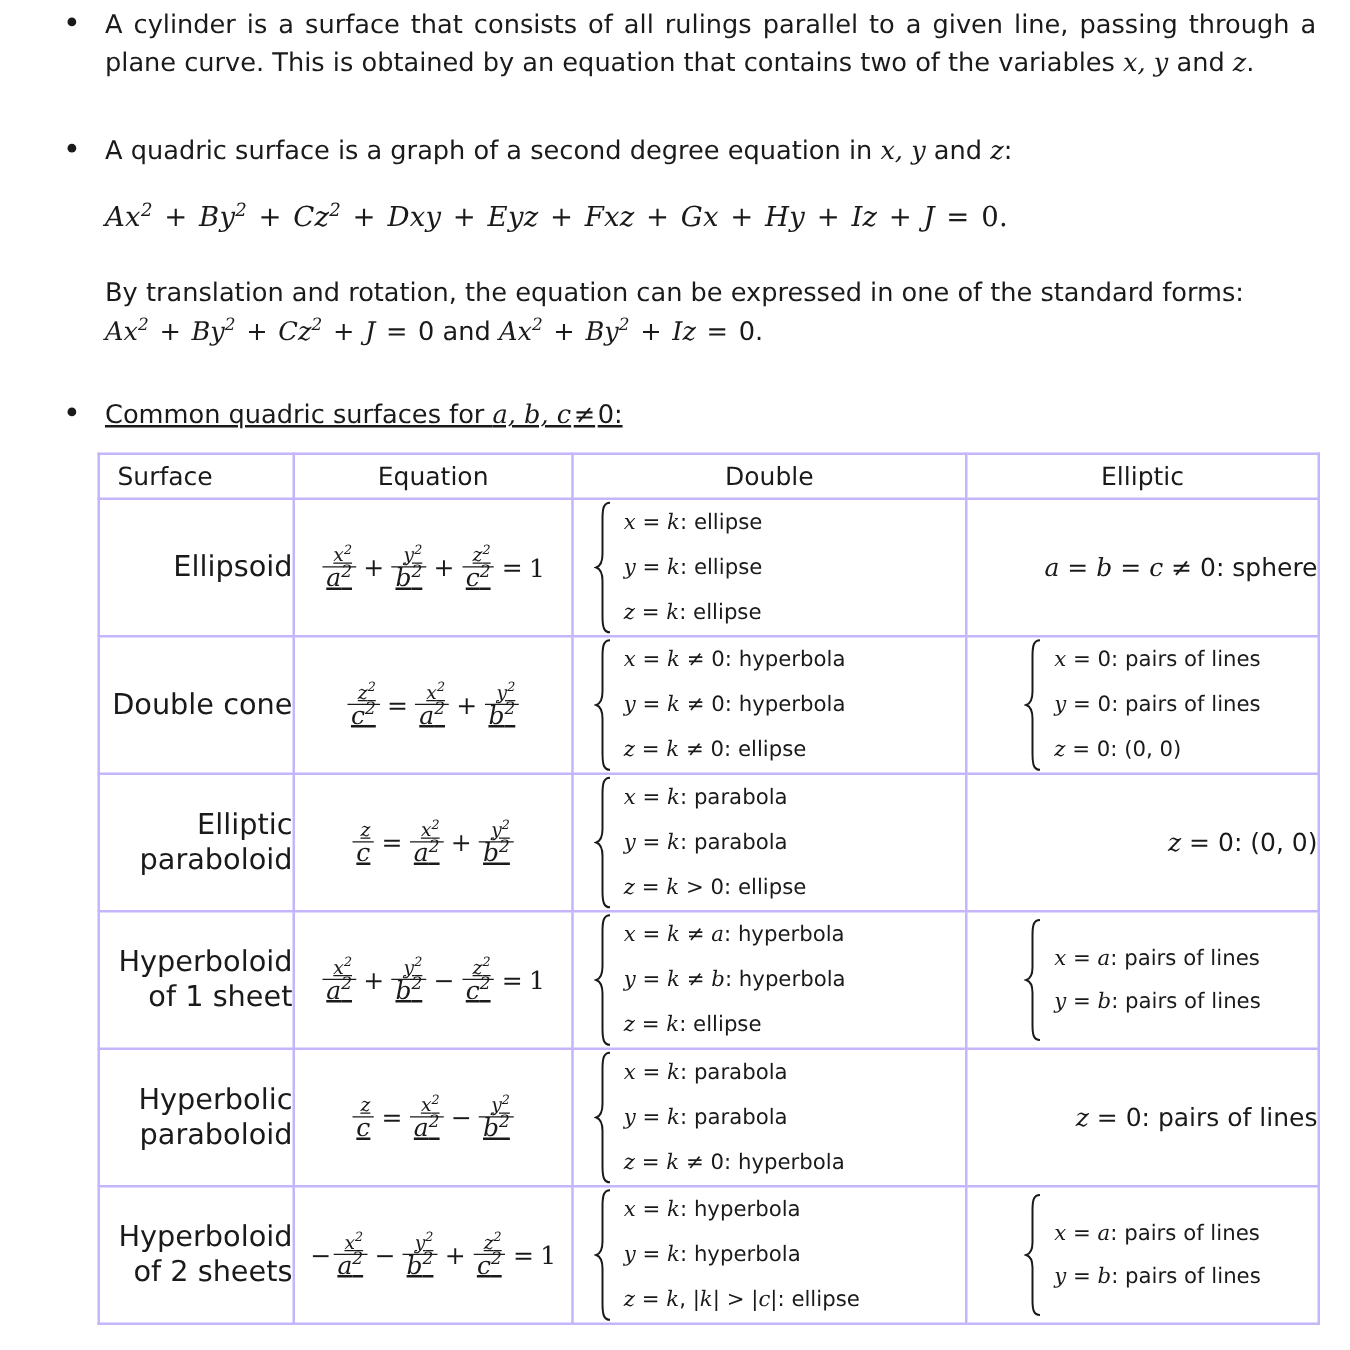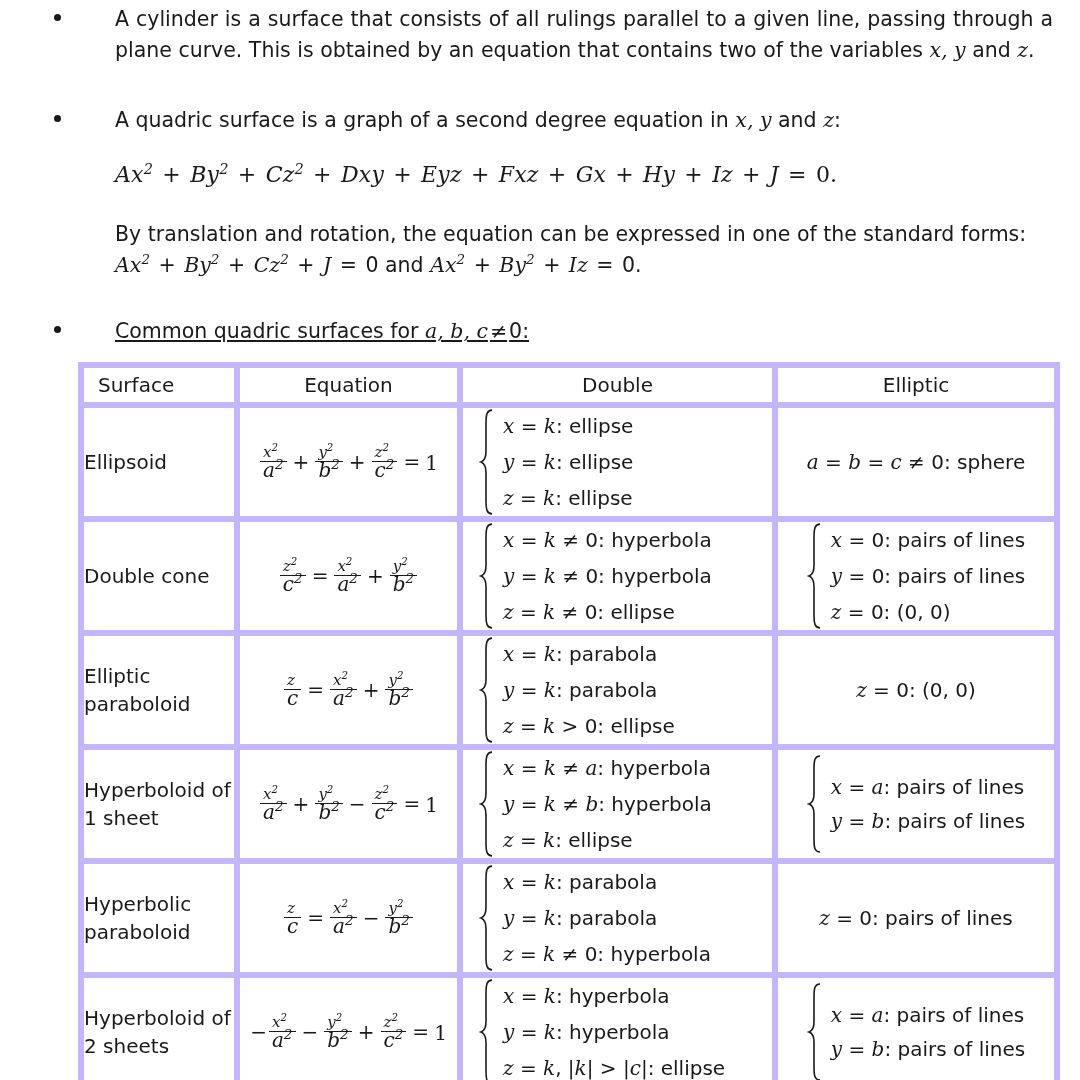--- a/index.html
+++ b/index.html
@@ -17,21 +17,21 @@
   .page {
     position: relative;
     width: 1080px;
     height: 1080px;
     box-sizing: border-box;
   }
 
   
   .bullet-block {
     position: relative;
-    padding-left: 115px;
+    padding-left: 84px;
     padding-right: 27px;
   }
   .bullet-dot {
     position: absolute;
     left: 54px;
     top: 0.62em;
     width: 7px;
     height: 7px;
     background: #1a1a1a;
     border-radius: 50%;
@@ -71,21 +71,21 @@
     top: 358px;
     width: 976px;
   }
   table.quadrics {
     width: 976px;
     border-collapse: collapse;
     table-layout: fixed;
     font-size: 19px;
   }
   table.quadrics td, table.quadrics th {
-    border: 6px solid #c4b5fd;
+    border: 2px solid #c4b5fd;
     padding: 0;
     vertical-align: middle;
     font-weight: normal;
   }
   .col-surface { width: 156px; }
   .col-equation { width: 223px; }
   .col-traces { width: 315px; }
   .col-remarks { width: 282px; }
 
   thead th {
@@ -95,33 +95,33 @@
     color: #1a1a1a;
   }
   thead th.h-surface {
     text-align: left;
     padding-left: 14px;
   }
 
   td.surface-cell {
     padding: 8px 10px 8px 14px;
     line-height: 28px;
-    font-size: 20px;
-    text-align: left;
+    font-size: 23px;
+    text-align: right;
   }
   td.eq-cell {
     text-align: center;
     padding: 10px 6px;
     font-family: "DejaVu Serif", serif;
   }
   td.traces-cell, td.remarks-cell {
     padding: 9px 6px;
   }
   td.remarks-cell.plain {
-    text-align: center;
+    text-align: right;
     font-size: 20px;
   }
 
   
   .braced {
     display: flex;
     align-items: stretch;
     justify-content: flex-start;
     padding-left: 16px;
   }
@@ -133,35 +133,36 @@
     margin-right: 8px;
   }
   .brace svg { display: block; width: 16px; height: 100%; }
   .brace-lines {
     display: flex;
     flex-direction: column;
     justify-content: center;
   }
   .brace-lines .bline {
     line-height: 36px;
-    font-size: 20px;
+    font-size: 17px;
     white-space: nowrap;
   }
   .brace-lines.tight .bline { line-height: 34px; }
 
   
   .frac {
     display: inline-block;
     vertical-align: middle;
-    text-align: left;
+    text-align: right;
     font-style: italic;
     font-family: "DejaVu Serif", serif;
     margin: 0 1px;
     position: relative;
     top: -1px;
+    text-decoration: underline;
   }
   .frac .num {
     display: block;
     font-size: 15px;
     line-height: 17px;
     padding: 0 3px;
     border-bottom: 1.1px solid #1a1a1a;
   }
   .frac .den {
     display: block;

